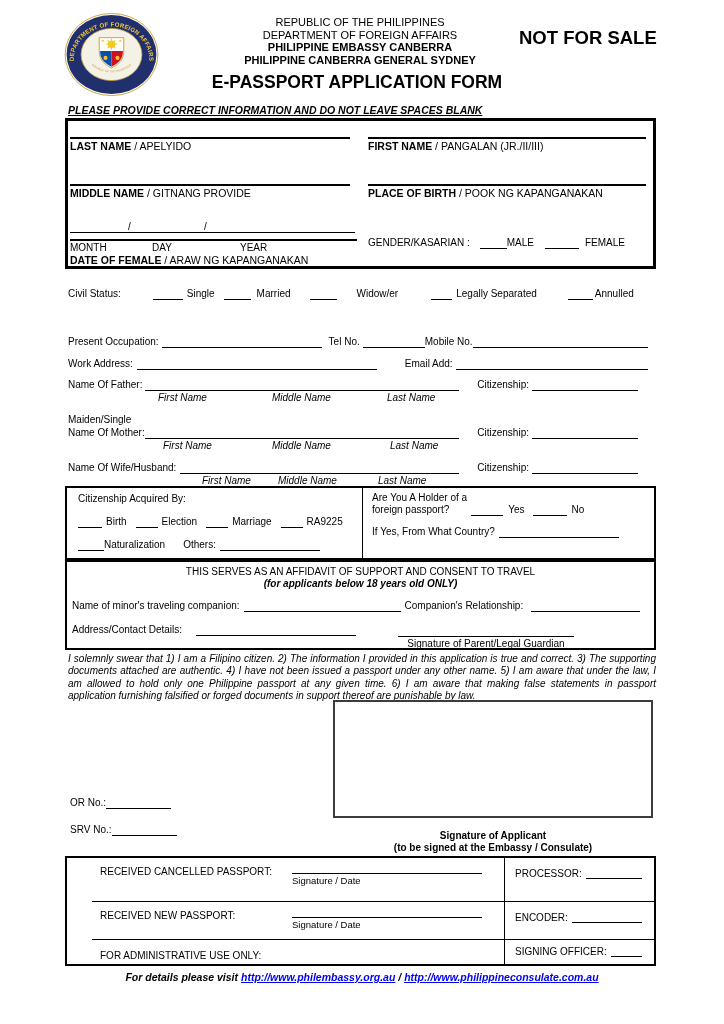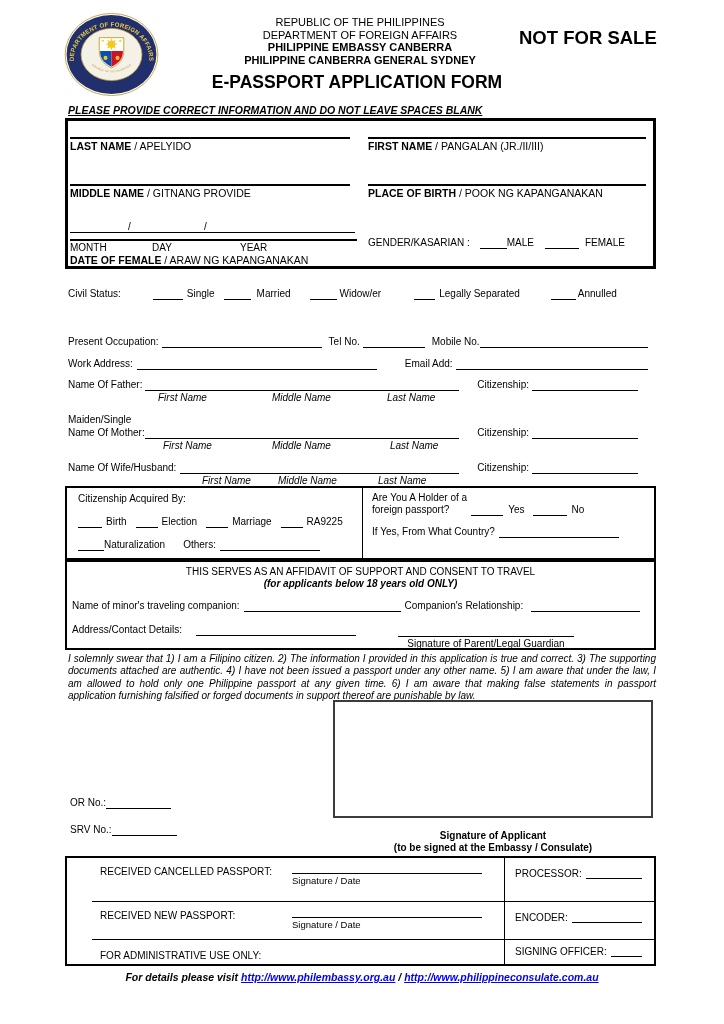--- a/index.html
+++ b/index.html
@@ -114,34 +114,34 @@
     <span style="margin-left:6px">FEMALE</span>
   </div>
 
   <div class="row" style="left:68px;top:288px;width:580px">
     <span>Civil Status:</span>
     <span class="bl" style="width:30px;margin-left:32px"></span>
     <span style="margin-left:4px">Single</span>
     <span class="bl" style="width:27px;margin-left:9px"></span>
     <span style="margin-left:6px">Married</span>
     <span class="bl" style="width:27px;margin-left:19px"></span>
-    <span style="margin-left:3px">Widow/er</span>
+    <span style="margin-left:20px">Widow/er</span>
     <span class="bl" style="width:21px;margin-left:33px"></span>
     <span style="margin-left:4px">Legally Separated</span>
     <span class="bl" style="width:25px;margin-left:31px"></span>
     <span style="margin-left:2px">Annulled</span>
   </div>
 
 
   <div class="row" style="left:68px;top:336px;width:580px">
     <span>Present Occupation:</span>
     <span class="bl" style="width:160px;margin-left:3px"></span>
     <span style="margin-left:7px">Tel No.</span>
     <span class="bl" style="width:62px;margin-left:3px"></span>
-    <span style="margin-left:7px">Mobile No.</span>
+    <span style="">Mobile No.</span>
     <span class="blg"></span>
   </div>
 
   <div class="row" style="left:68px;top:358px;width:580px">
     <span>Work Address:</span>
     <span class="bl" style="width:240px;margin-left:4px"></span>
     <span style="margin-left:28px">Email Add:</span>
     <span class="blg" style="margin-left:3px"></span>
   </div>
 

